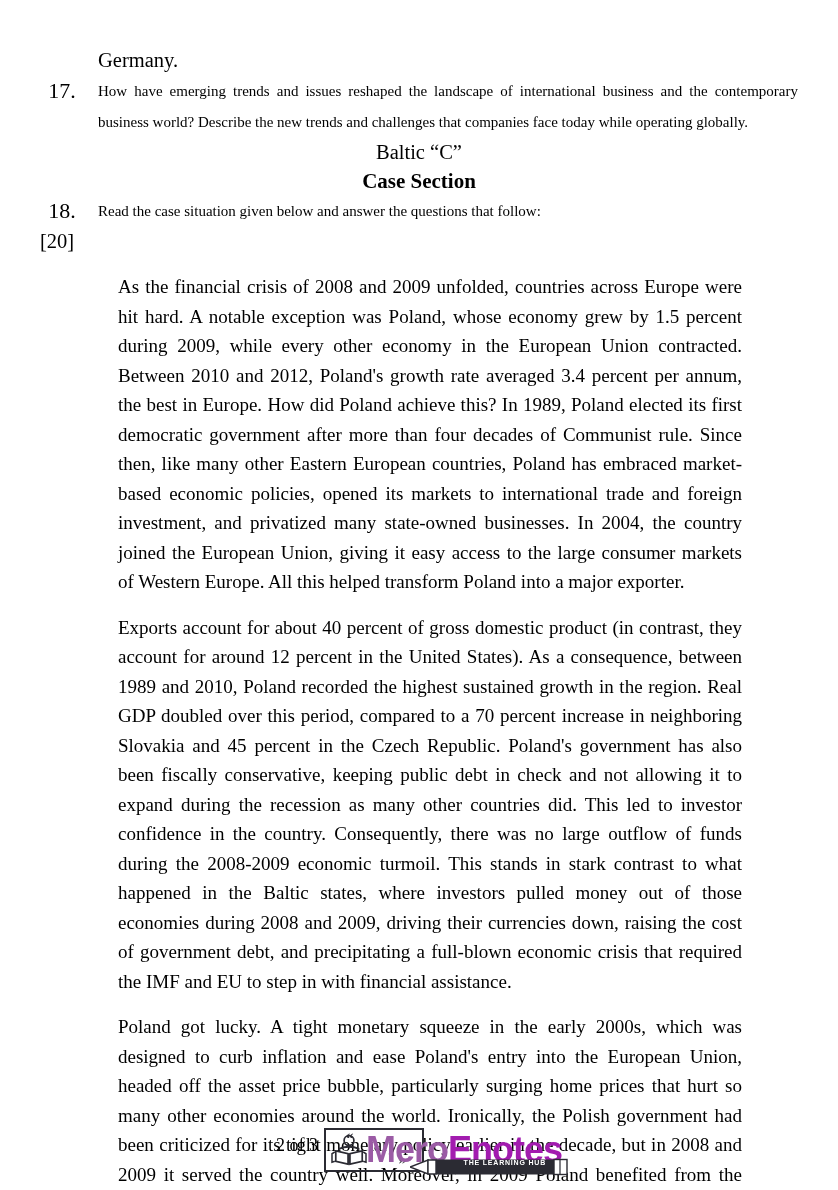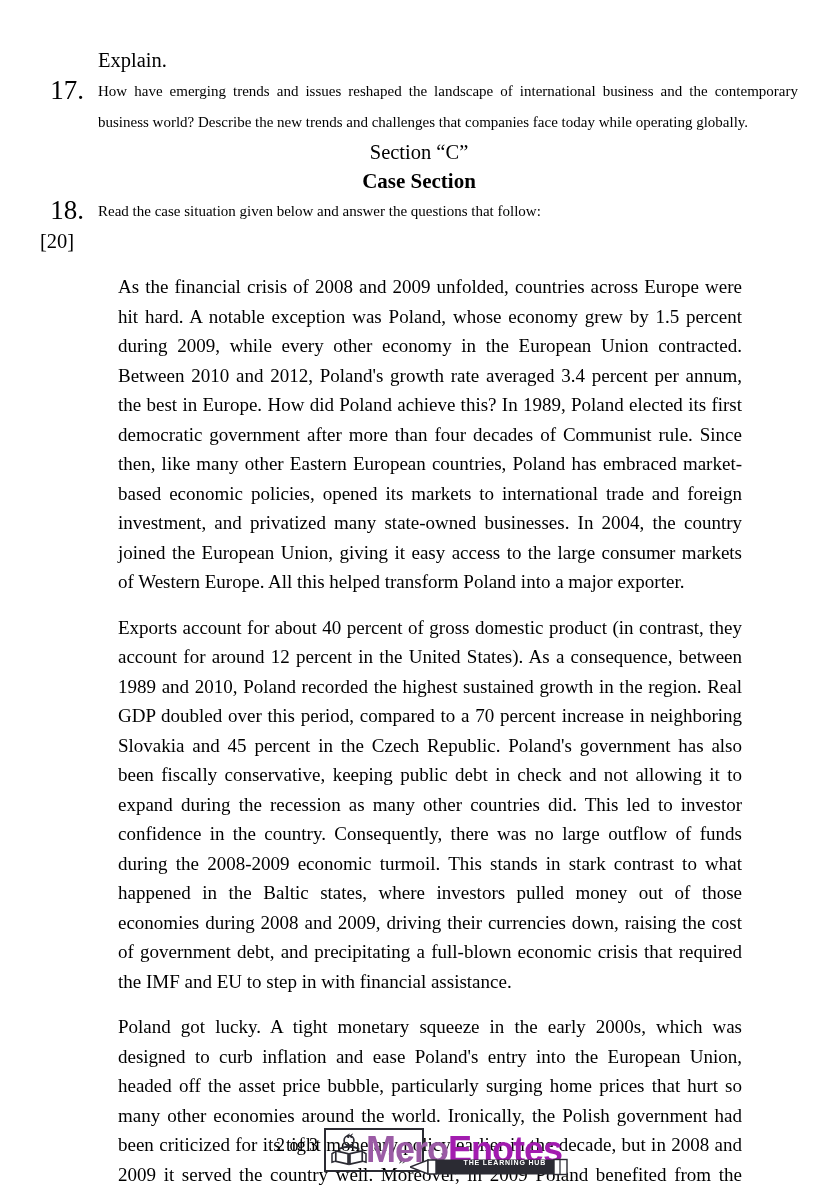--- a/index.html
+++ b/index.html
@@ -25,24 +25,24 @@
   }
 
   
   .qrow {
     display: flex;
     align-items: flex-start;
   }
   .qnum {
     width: 58px;
     flex: 0 0 58px;
-    text-align: right;
+    text-align: center;
     padding-right: 14px;
     box-sizing: border-box;
-    font-size: 27px;
+    font-size: 22px;
     line-height: 29.5px;
   }
   .qbody {
     flex: 1 1 auto;
     font-size: 15px;
     line-height: 31px;
     text-align: justify;
     text-justify: inter-word;
   }
   .qbody.italic { }
@@ -167,28 +167,28 @@
     color: #ffffff;
     z-index: 4;
     line-height: 18px;
   }
 </style>
 </head>
 <body>
 
 <div class="page">
 
-  <div class="cont-line">Explain.</div>
+  <div class="cont-line">Germany.</div>
 
   <div class="qrow">
     <div class="qnum">17.</div>
     <div class="qbody">How have emerging trends and issues reshaped the landscape of international business and the contemporary business world? Describe the new trends and challenges that companies face today while operating globally.</div>
   </div>
 
-  <div class="center">Section “C”</div>
+  <div class="center">Baltic “C”</div>
   <div class="center bold">Case Section</div>
 
   <div class="qrow">
     <div class="qnum">18.</div>
     <div class="qbody italic">Read the case situation given below and answer the questions that follow:</div>
   </div>
 
   <div class="marks">[20]</div>
 
   <div class="case">

